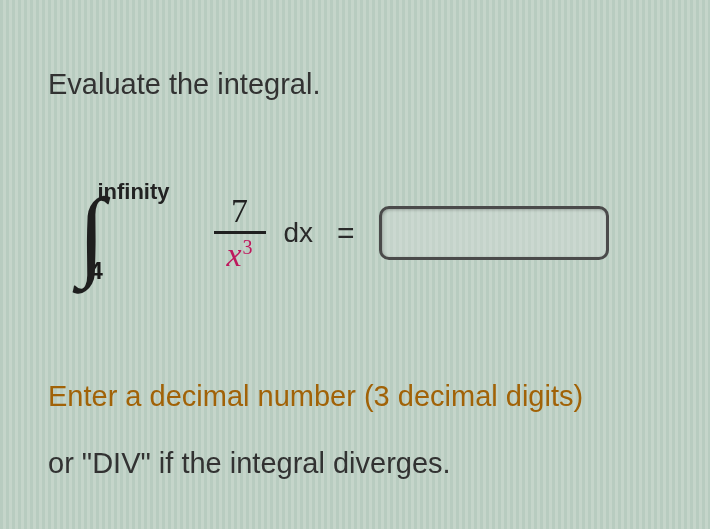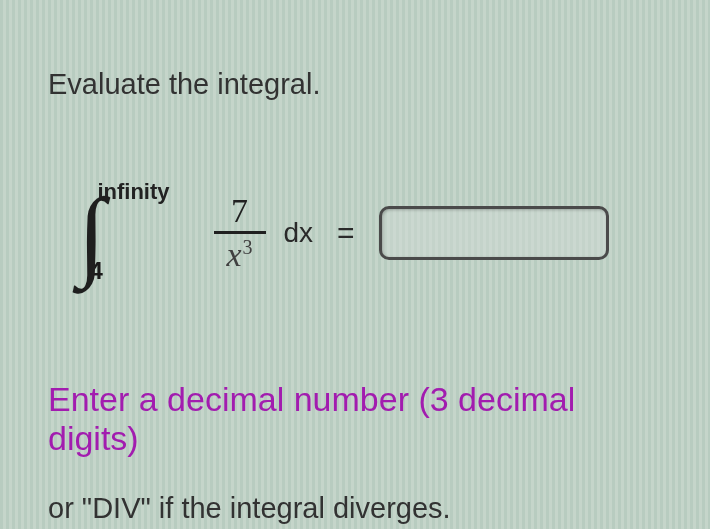--- a/index.html
+++ b/index.html
@@ -71,21 +71,21 @@
       padding: 0 8px 1px;
     }
     .frac .bar {
       width: 52px;
       height: 3px;
       background: #202020;
     }
     .frac .den {
       font-size: 34px;
       font-style: italic;
-      color: #404040;
+      color: #be185d;
       padding-top: 2px;
     }
     .frac .den .exp {
       font-size: 20px;
       vertical-align: super;
       font-style: normal;
       margin-left: 1px;
     }
     .dx {
       font-size: 28px;
@@ -101,22 +101,22 @@
       width: 230px;
       height: 54px;
       border: 3px solid #4a4a4a;
       border-radius: 10px;
       background: rgba(210,220,214,0.45);
       font-size: 24px;
       padding: 0 12px;
       box-shadow: inset 1px 1px 3px rgba(0,0,0,0.25);
     }
     .hint1 {
-      font-size: 34px;
-      color: #a21caf;
+      font-size: 29px;
+      color: #a16207;
       margin-bottom: 34px;
     }
     .hint2 {
       font-size: 29px;
       color: #323232;
     }
   </style>
 </head>
 <body>
 

